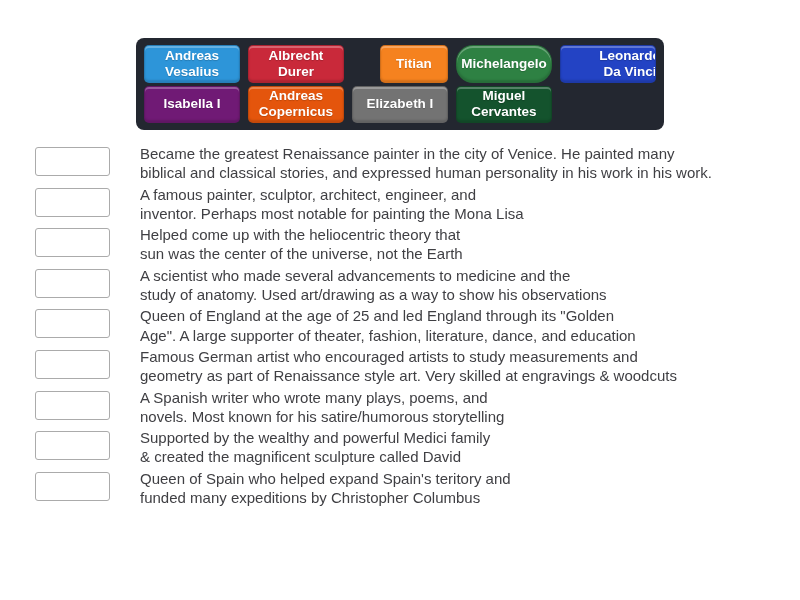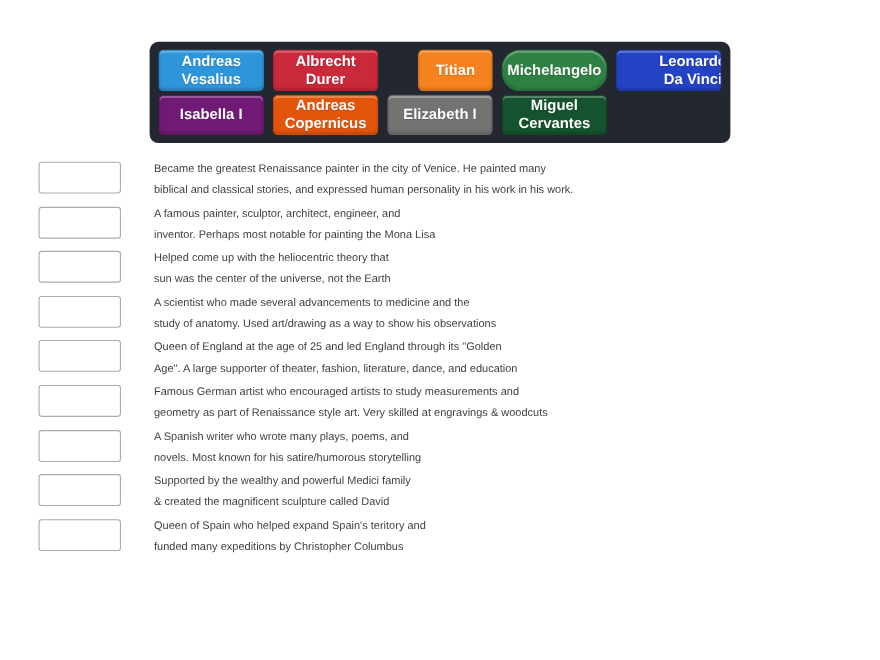--- a/index.html
+++ b/index.html
@@ -30,21 +30,21 @@
   .clue-list{
     position:absolute;left:35px;top:144px;width:760px;
     display:flex;flex-direction:column;gap:2px;
   }
   .clue-row{display:flex;align-items:flex-start;}
   .drop-slot{
     flex:0 0 auto;width:73px;height:27px;margin:3px 30px 0 0;
     background:#ffffff;border:1px solid #ababab;border-radius:3px;
   }
   .clue-text{
-    font-size:10px;line-height:19.3px;color:#3f3f43;
+    font-size:15px;line-height:19.3px;color:#3f3f43;
     white-space:pre-line;
   }
 </style>
 </head>
 <body>
 
 <div class="stage">
   <div class="keywords-panel" id="panel" style="background: rgb(35, 39, 48);">
   <div class="tile" style="background: rgb(45, 149, 217);">
     <span class="tile-label">Andreas

